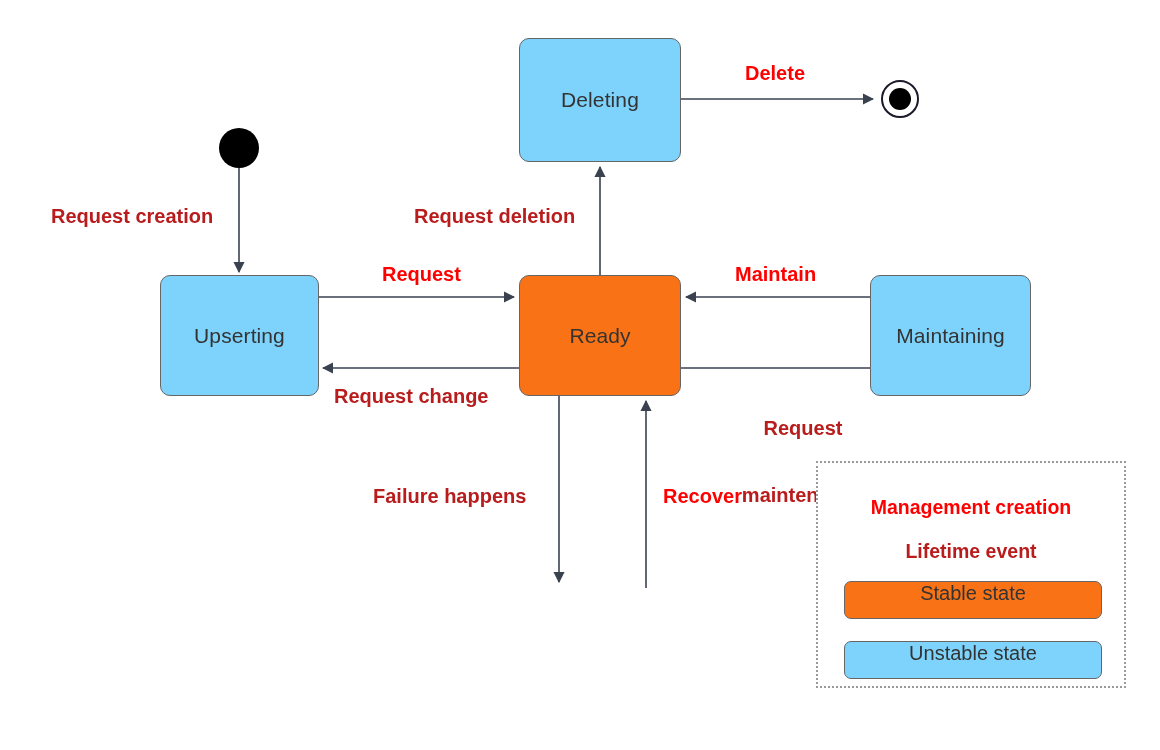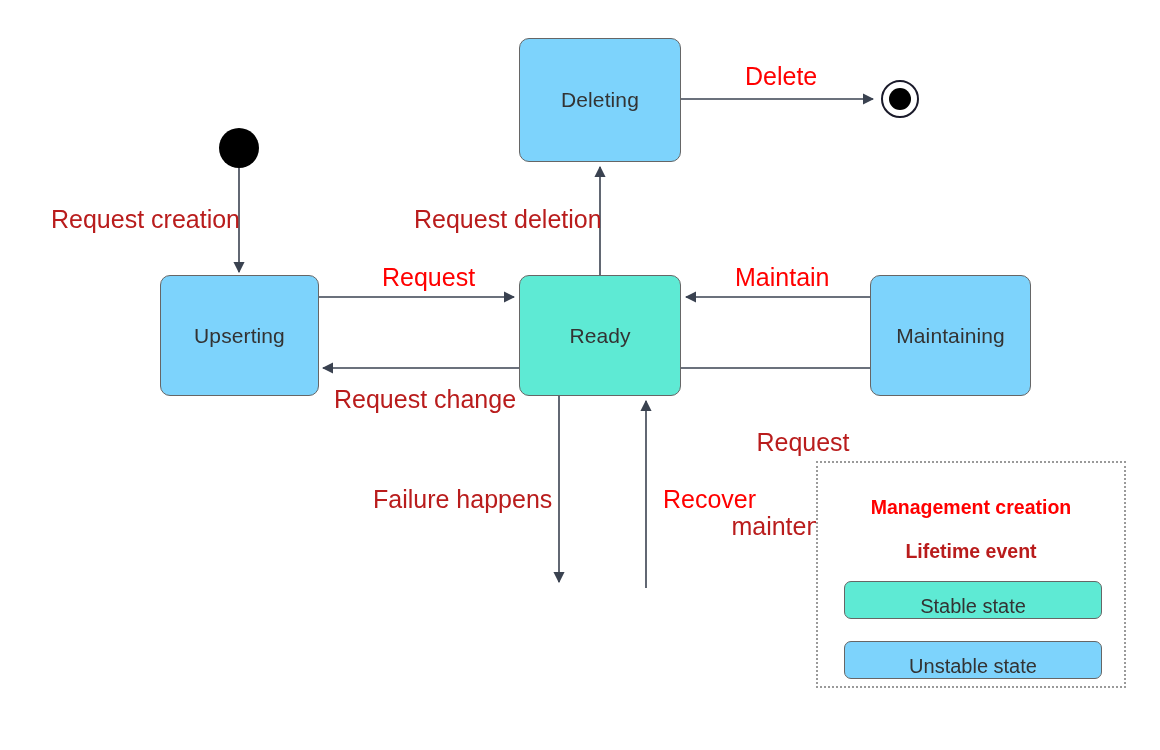--- a/index.html
+++ b/index.html
@@ -29,27 +29,27 @@
     border: 1.4px solid #666666;
     border-radius: 10px;
     display: flex;
     align-items: center;
     justify-content: center;
     font-size: 21px;
     color: #333333;
     font-family: "Liberation Sans", sans-serif;
     letter-spacing: 0.1px;
   }
-  .state-stable { background: #5eead4; }
+  .state-stable { background: #f97316; }
   .state-unstable { background: #7dd3fc; }
 
   .edge-label {
     position: absolute;
-    font-size: 25px;
-    font-weight: normal;
+    font-size: 20px;
+    font-weight: bold;
     font-family: "Liberation Sans", sans-serif;
     white-space: pre;
     line-height: 1.12;
   }
   .lbl-op { color: #ff0000; }
   .lbl-evt { color: #b91c1c; }
   .center-lbl { text-align: center; }
 
   .node-start {
     position: absolute;
@@ -89,21 +89,21 @@
   }
   .legend-swatch {
     position: absolute;
     left: 26px;
     width: 258px;
     height: 38px;
     box-sizing: border-box;
     border: 1.4px solid #666666;
     border-radius: 7px;
     display: flex;
-    align-items: flex-end;
+    align-items: flex-start;
     justify-content: center;
     font-size: 20px;
     color: #333333;
     font-family: "Liberation Sans", sans-serif;
   }
 </style>
 </head>
 <body>
 
 <div id="canvas">

